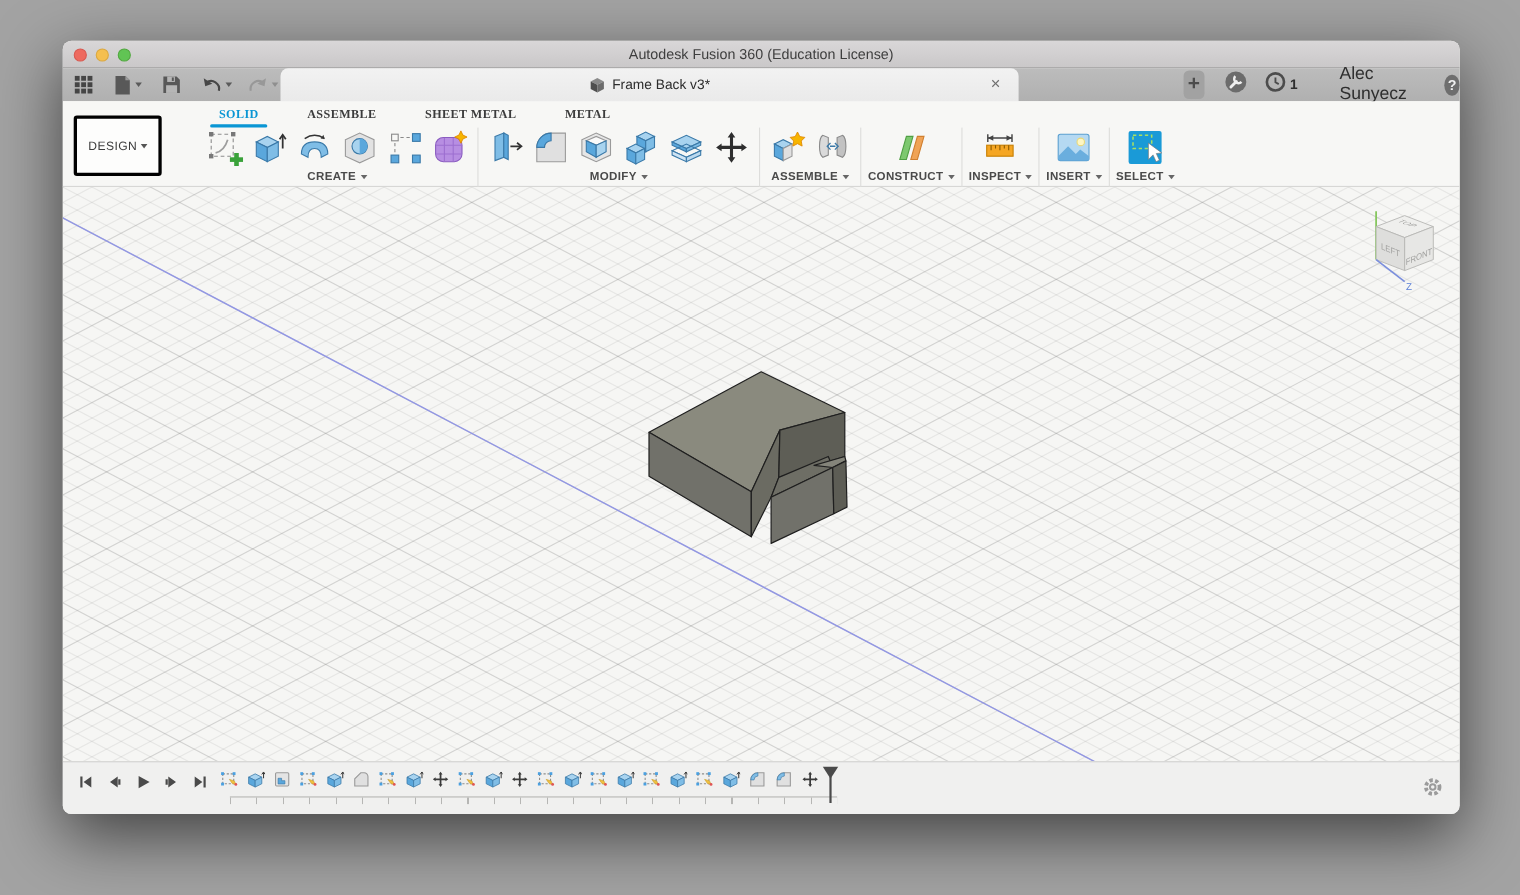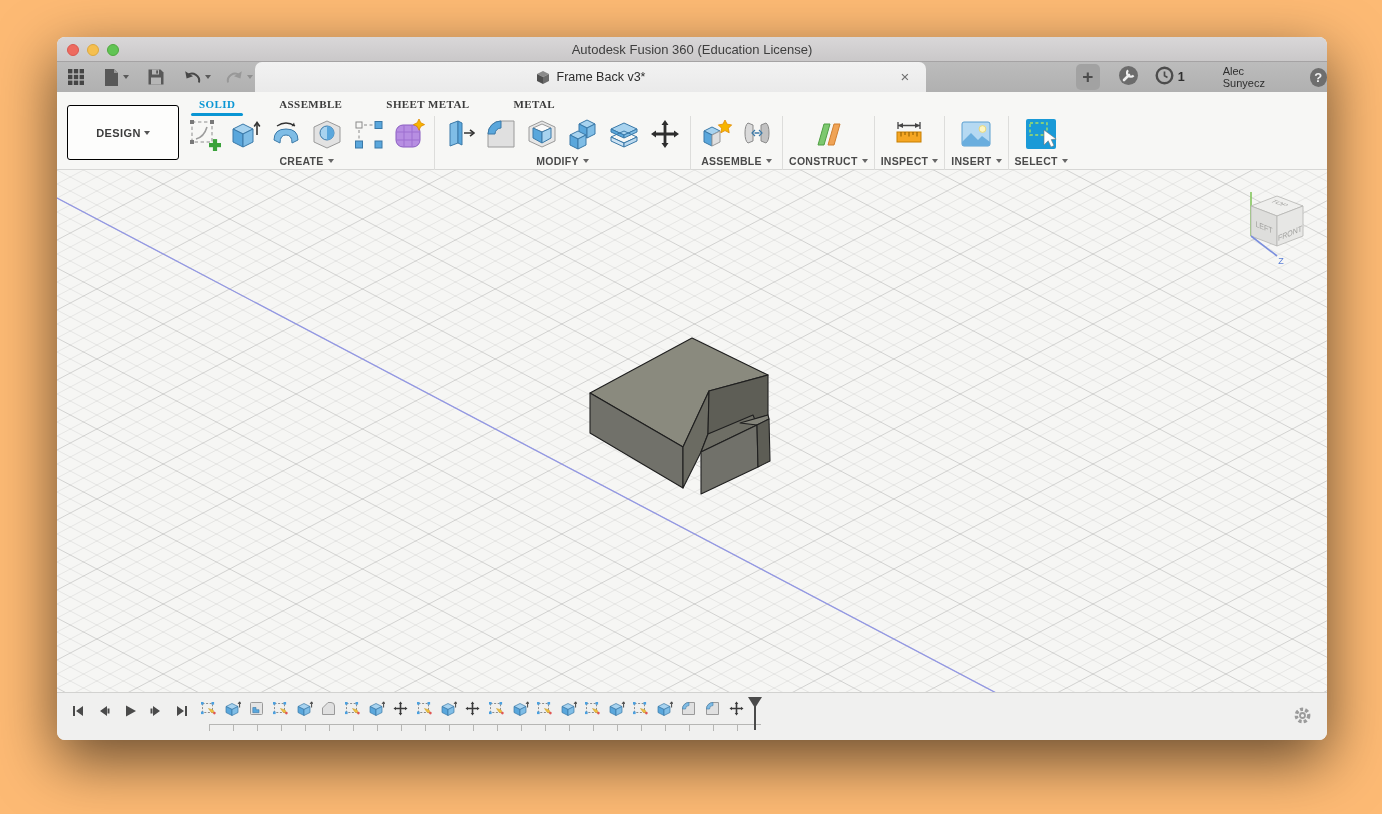--- a/index.html
+++ b/index.html
@@ -1,16 +1,16 @@
 <!DOCTYPE html>
 <html><head>
 <meta charset="utf-8">
 <style>
   html,body{margin:0;padding:0;background:#000;}
-  #stage{position:relative;width:1382px;height:814px;background:#fdba74;font-family:"Liberation Sans",sans-serif;overflow:hidden;}
+  #stage{position:relative;width:1382px;height:814px;background:#a3a3a3;font-family:"Liberation Sans",sans-serif;overflow:hidden;}
   #fwindow{position:absolute;left:57px;top:37px;width:1270px;height:703px;border-radius:8px;overflow:hidden;
     background:#f6f6f4;box-shadow:0 20px 60px rgba(0,0,0,.6);}
   
   #titlebar{position:absolute;left:0;top:0;width:100%;height:25px;
     background:linear-gradient(#d9d7d8,#cac8c9);border-bottom:1px solid #a5a3a4;box-sizing:border-box;}
   .tl{position:absolute;top:6.5px;width:12px;height:12px;border-radius:50%;}
   #tl-close{left:10px;background:#ee6a5f;border:1px solid #d95850;box-sizing:border-box;}
   #tl-min{left:30px;background:#f5bf4f;border:1px solid #dca83e;box-sizing:border-box;}
   #tl-zoom{left:50px;background:#61c454;border:1px solid #51a83f;box-sizing:border-box;}
   #window-title{position:absolute;left:0;right:0;top:0;height:25px;line-height:25px;text-align:center;
@@ -26,31 +26,31 @@
     border-radius:7px 7px 0 0;display:flex;align-items:center;justify-content:center;font-size:12.5px;color:#2c2c2c;}
   #doc-tab .cube{margin-right:7px;display:flex;}
   #tab-close{position:absolute;right:12px;top:5.5px;width:18px;height:18px;line-height:18px;text-align:center;
     font-size:15px;color:#6e6e6e;cursor:default;}
   #appbar-right{position:absolute;left:1015px;right:0;top:0;height:30px;display:flex;align-items:center;}
   #add-tab{width:26px;height:26px;margin-left:4px;border-radius:5px;background:#a2a2a2;color:#4c4c4c;
     font-size:19px;line-height:25px;text-align:center;font-weight:bold;}
   #job-icon{margin-left:18px;}
   #notif{display:flex;align-items:center;margin-left:16px;gap:4px;}
   #notif-count{font-size:12.5px;color:#2e2e2e;font-weight:bold;}
-  #user-name{margin-left:38px;font-size:11px;color:#2e2e2e;}
+  #user-name{margin-left:38px;font-size:16px;color:#2e2e2e;}
   #help-btn{margin-left:26px;width:19px;height:19px;border-radius:50%;background:#6e6e6e;color:#efefef;
     font-size:13px;font-weight:bold;text-align:center;line-height:19px;}
   
   #ribbon{position:absolute;left:0;top:55px;width:100%;height:78px;background:#f7f7f5;border-bottom:1px solid #d7d7d5;box-sizing:border-box;}
   #ribbon-tabs{position:absolute;left:120px;top:2px;display:flex;}
   .rtab{padding:4px 22px 5px;font-size:11px;font-weight:bold;letter-spacing:.4px;color:#3c3c3c;position:relative;font-family:Liberation Serif, serif;}
   .rtab.active{color:#0a96d4;}
   .rtab.active:after{content:"";position:absolute;left:14px;right:14px;bottom:-1px;height:3px;background:#0a96d4;border-radius:2px;}
-  #design-btn{position:absolute;left:10px;top:13px;width:112px;height:55px;background:#fdfdfc;border:1px solid #000000;
-    border-radius:3px;display:flex;align-items:center;justify-content:center;font-size:11px;font-weight:bold;
+  #design-btn{position:absolute;left:10px;top:13px;width:80px;height:55px;background:#fdfdfc;border:3px solid #000000;
+    border-radius:3px;display:flex;align-items:center;justify-content:center;font-size:11px;font-weight:normal;
     letter-spacing:.4px;color:#3c3c3c;box-sizing:border-box;}
   #design-btn .caret{border-top-color:#555;}
   #ribbon-groups{position:absolute;left:128px;top:22px;display:flex;align-items:flex-start;}
   .rsep{width:1px;background:#dddddb;height:54px;margin:2px 6px 0;}
   .rgroup{display:flex;flex-direction:column;align-items:center;}
   .rgroup-icons{display:flex;gap:3px;height:40px;align-items:center;}
   .ricon{width:38px;height:38px;display:flex;align-items:center;justify-content:center;}
   .ricon svg{width:34px;height:34px;display:block;}
   .rgroup-label{margin-top:1px;font-size:10.5px;font-weight:bold;letter-spacing:.3px;color:#4a4a4a;display:flex;align-items:center;}
   .rgroup-label .caret{border-top-color:#666;margin-left:4px;}

